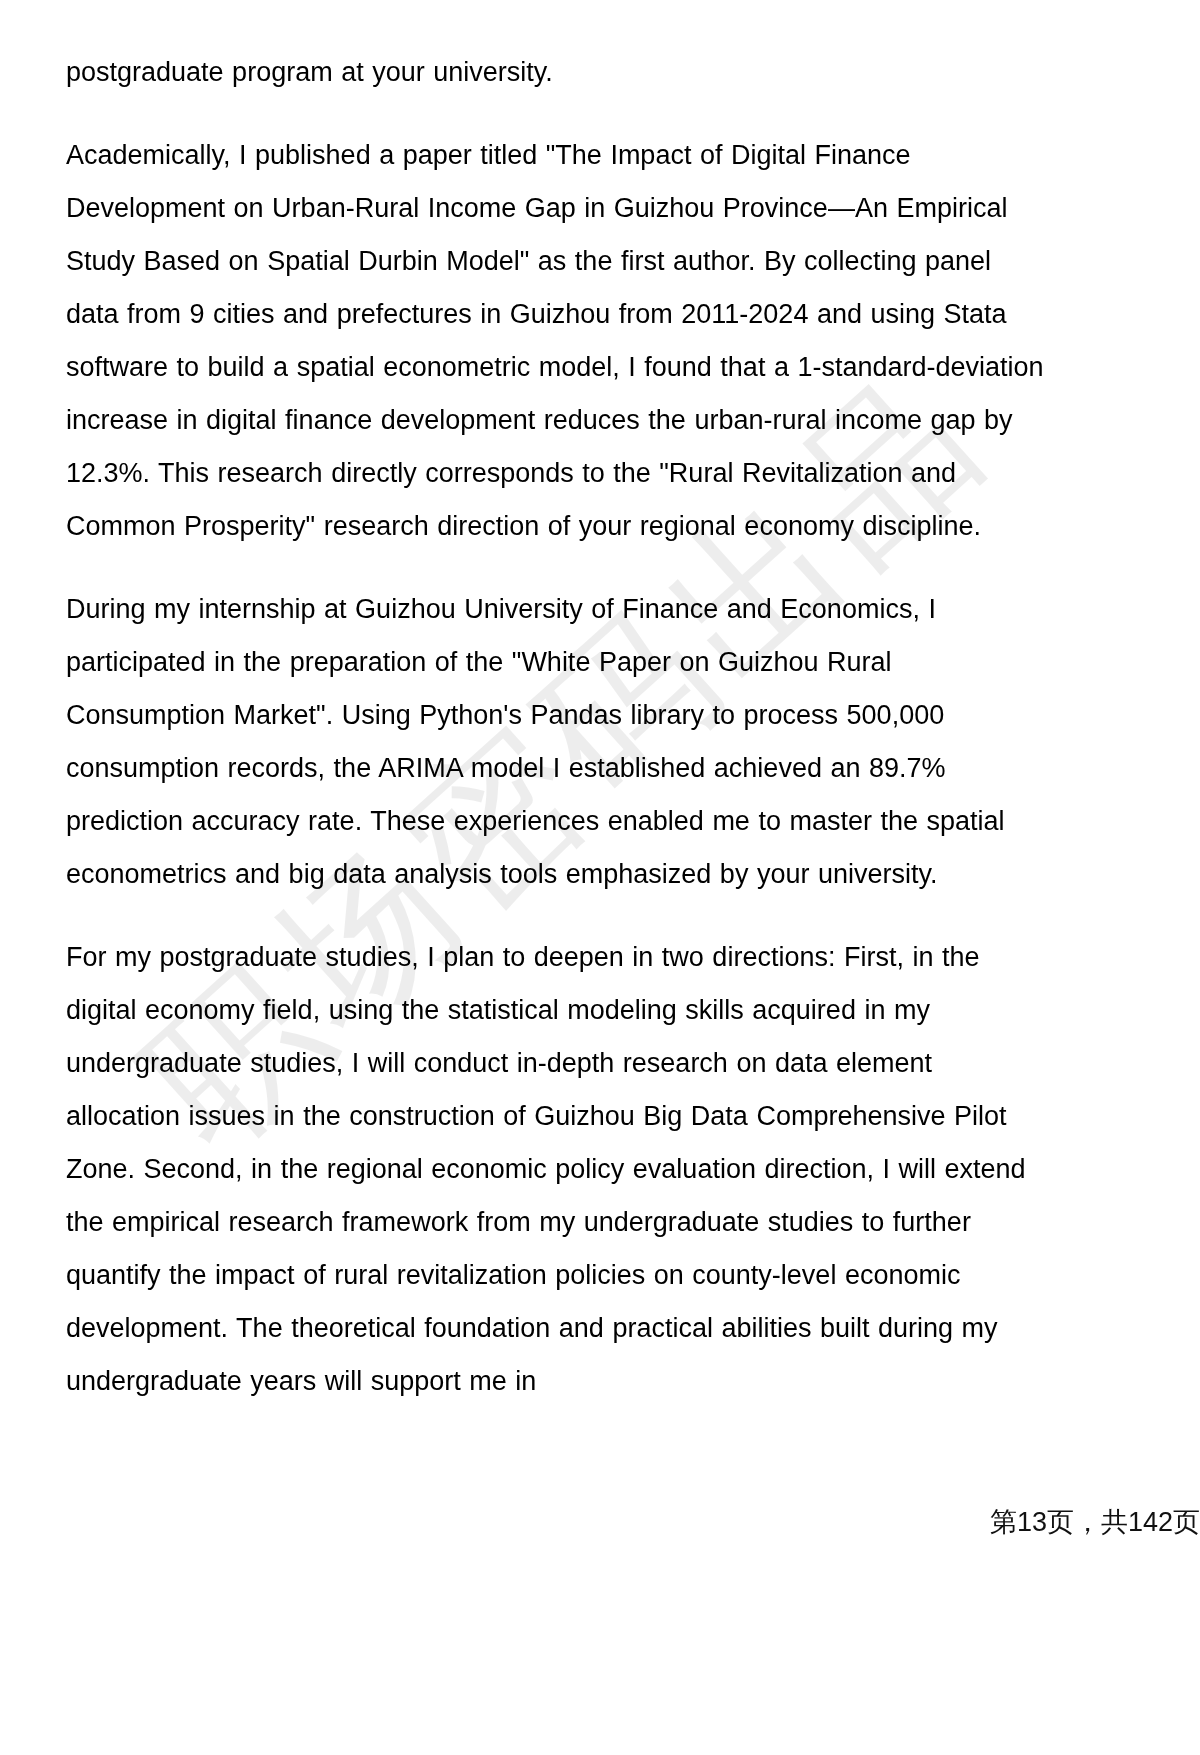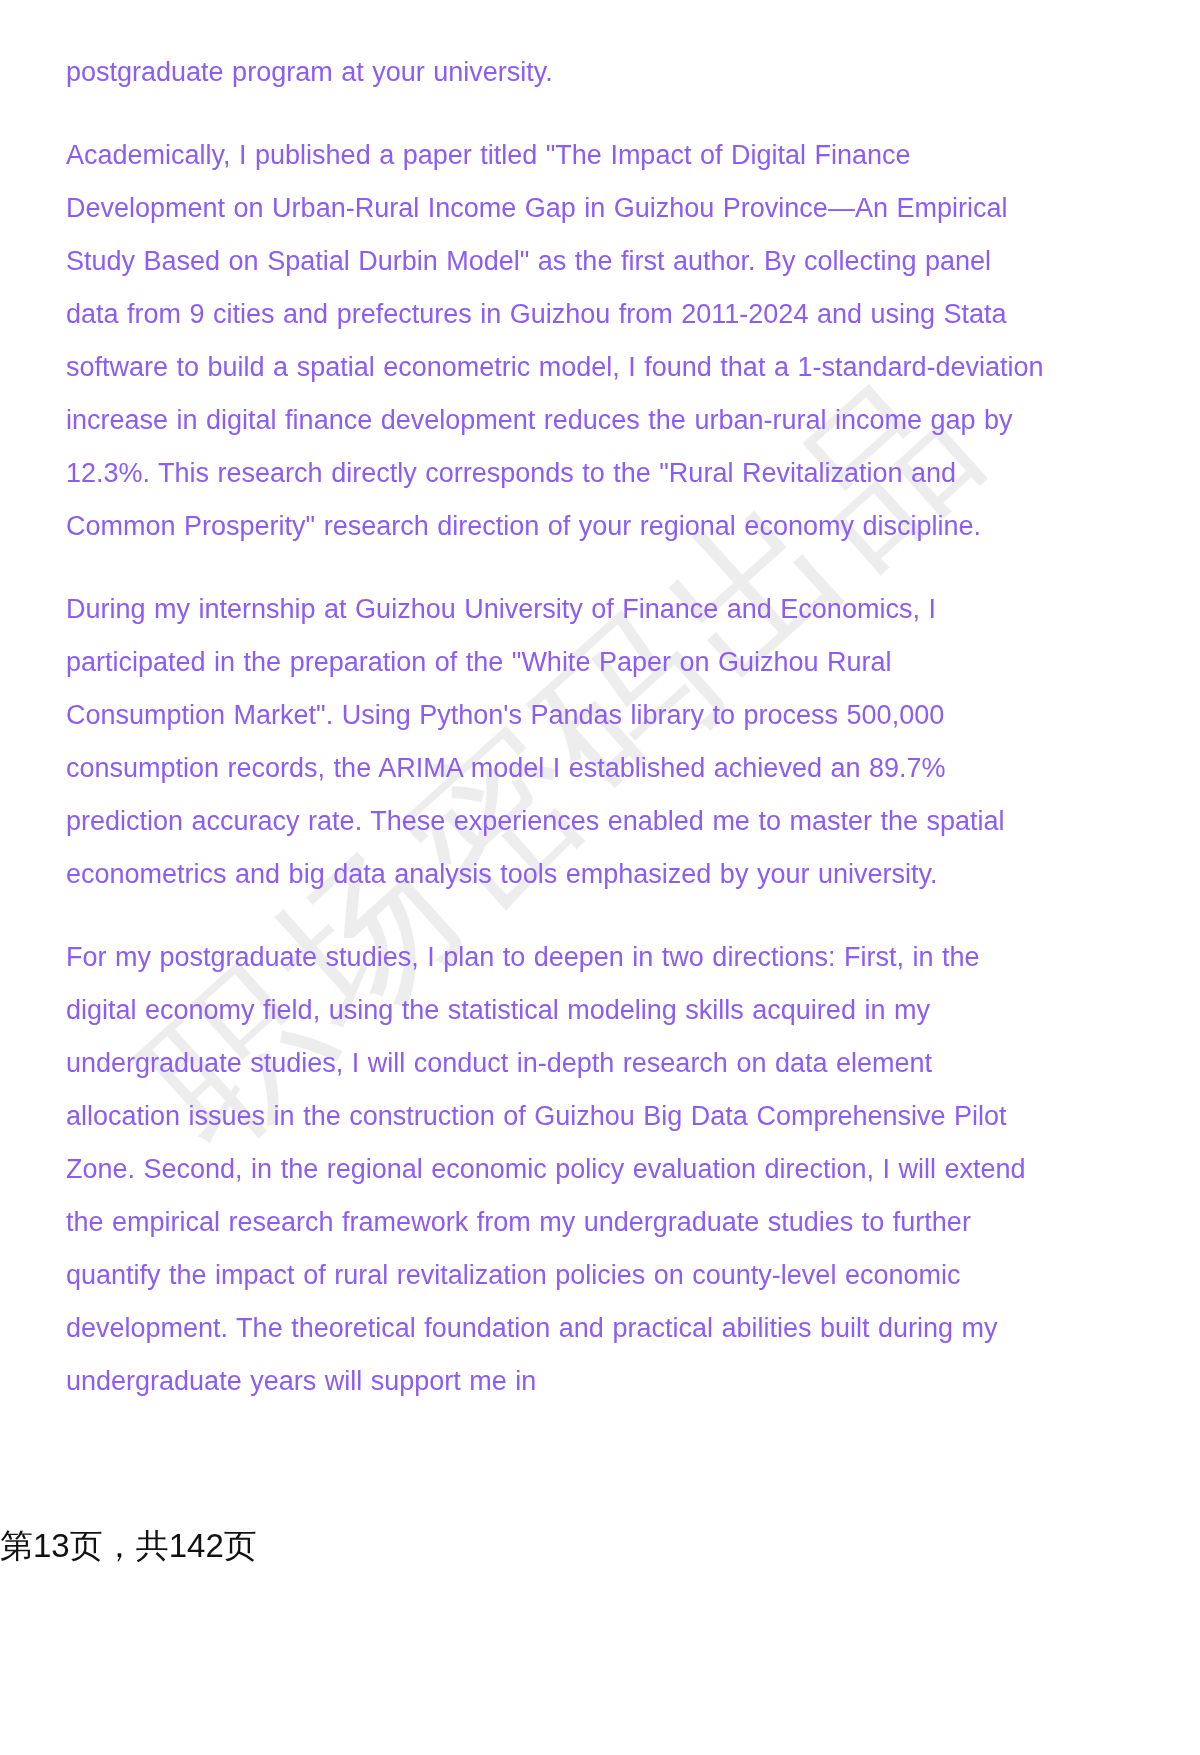--- a/index.html
+++ b/index.html
@@ -29,40 +29,39 @@
     z-index: 0;
     pointer-events: none;
     user-select: none;
   }
   .content {
     position: absolute;
     left: 66px;
     top: 46px;
     width: 980px;
     z-index: 1;
-    color: #8b5cf6;
+    color: #000000;
     font-size: 27px;
     line-height: 53px;
     text-align: left;
   }
   .para {
     margin: 0 0 30px 0;
     word-spacing: 1px;
   }
   .footer {
     position: absolute;
     left: 0;
     right: 0;
     top: 1502px;
     z-index: 1;
-    text-align: left;
+    text-align: right;
     color: #111111;
-    font-size: 33px;
+    font-size: 27px;
     line-height: 40px;
-    margin-top: 24px;
   }
 </style>
 </head>
 <body>
 
 <div class="page">
 
   <div class="watermark">职场密码出品</div>
 
   <div class="content">

